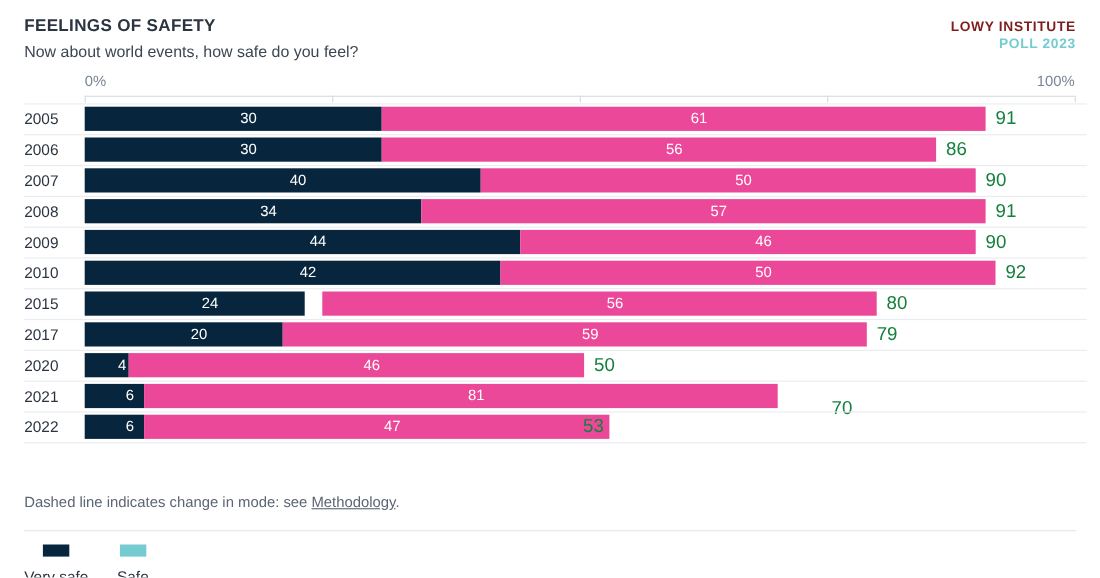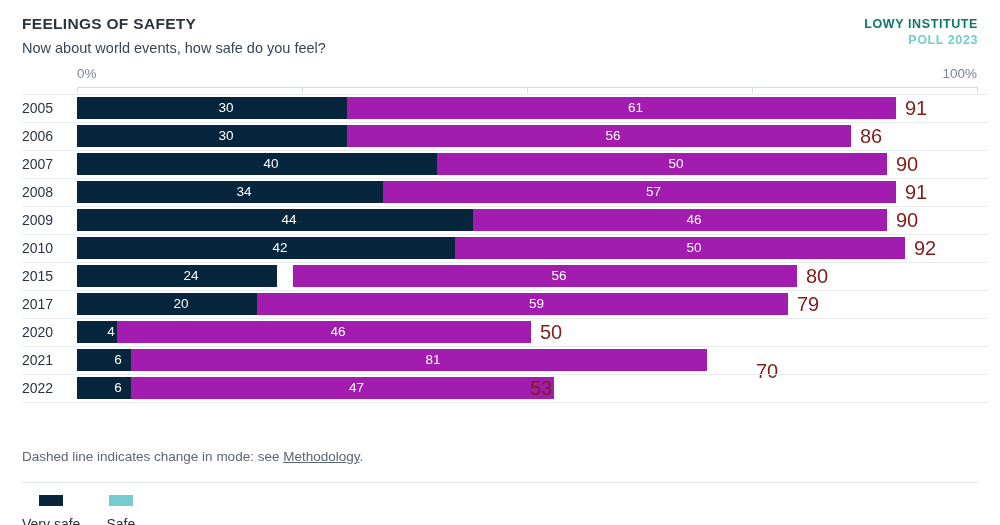--- a/index.html
+++ b/index.html
@@ -50,21 +50,21 @@
     position: absolute;
     right: 0;
     top: 2px;
     text-align: right;
     line-height: 16px;
   }
   .brand-line1 {
     font-size: 12.5px;
     font-weight: bold;
     letter-spacing: 0.6px;
-    color: #0f766e;
+    color: #7f1d1d;
     display: block;
   }
   .brand-line2 {
     font-size: 12.5px;
     font-weight: bold;
     letter-spacing: 0.6px;
     color: #74cbd0;
     display: block;
   }
 
@@ -159,29 +159,29 @@
     height: 22px;
     box-sizing: border-box;
     color: #ffffff;
     font-size: 13.5px;
     line-height: 22px;
     text-align: center;
     overflow: hidden;
     padding-left: 28px;
   }
   .bar.very-safe { background: #07263d; }
-  .bar.safe      { background: #a21caf; }
+  .bar.safe      { background: #ec4899; }
 
   .row-total {
     position: absolute;
     top: 0;
     height: 28px;
     line-height: 28px;
-    font-size: 20px;
-    color: #7f1d1d;
+    font-size: 17px;
+    color: #15803d;
     white-space: nowrap;
   }
 
   
   .footnote {
     position: absolute;
     left: 22px;
     top: 448px;
     font-size: 13.5px;
     color: #5b6574;

